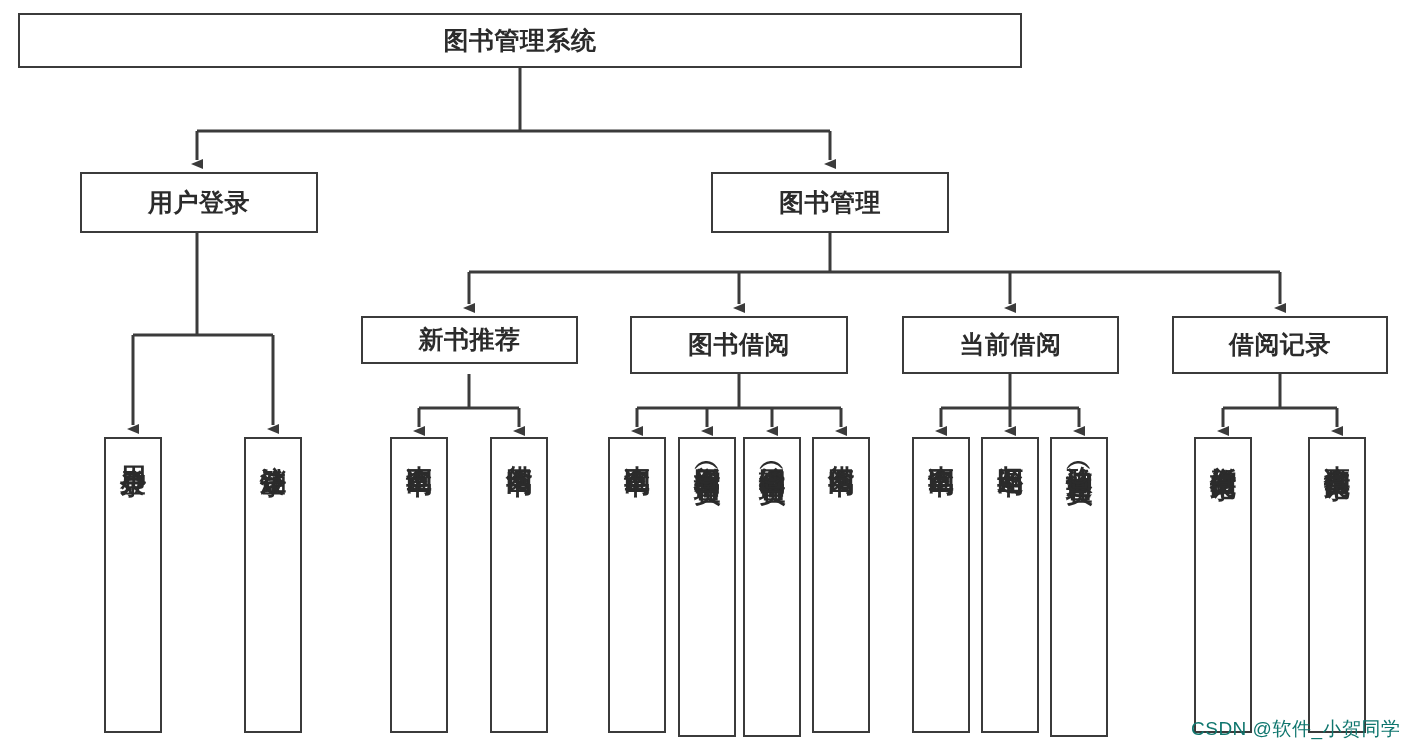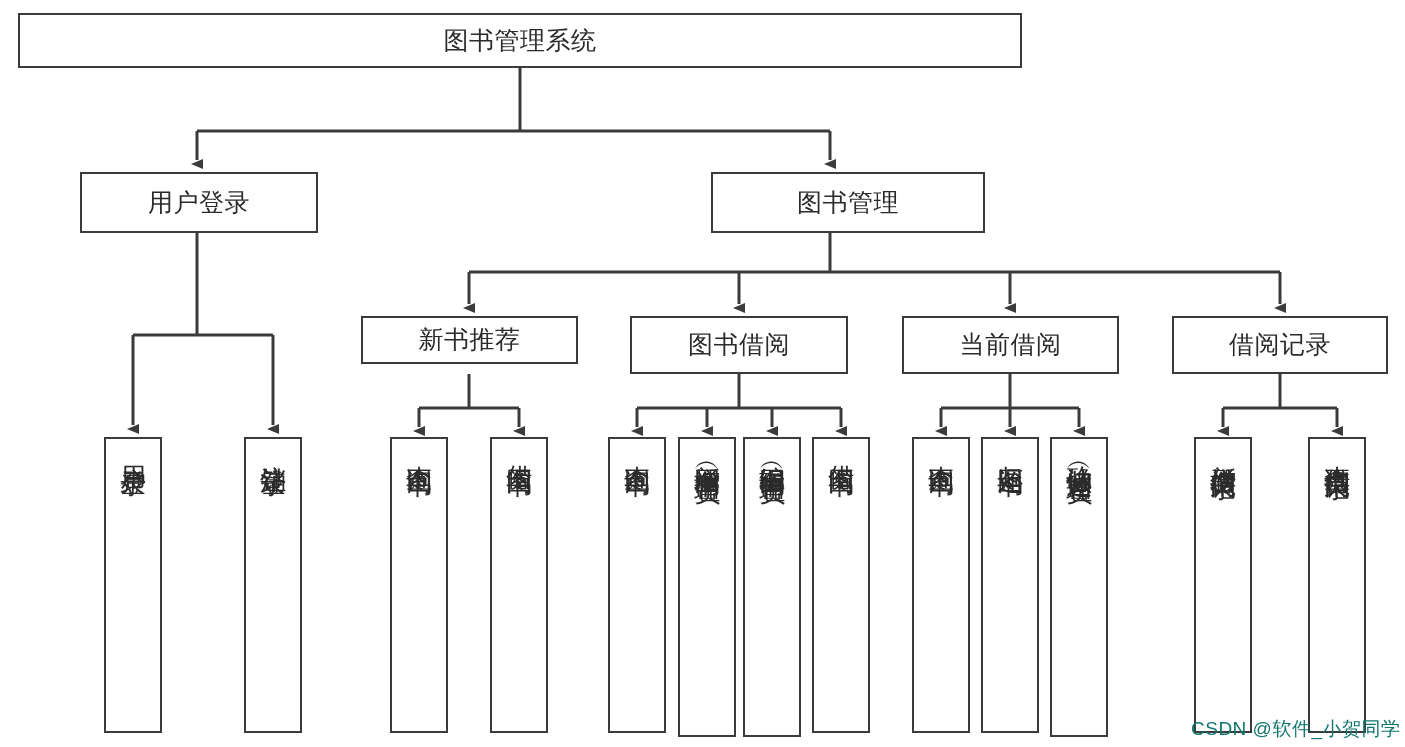--- a/index.html
+++ b/index.html
@@ -33,20 +33,21 @@
     display: flex;
     align-items: center;
     justify-content: center;
     color: #2b2b2b;
   }
   .node .label {
     display: block;
     text-align: left;
     line-height: 1.18;
     letter-spacing: 0.5px;
+    font-weight: bold;
   }
   
   .h-node .label {
     font-size: 25px;
     white-space: nowrap;
   }
   .root.h-node .label {
     font-size: 25px;
   }
   
@@ -128,21 +129,21 @@
     </g>
   </svg>
 
   <div class="node h-node root" style="left:18px; top:13px; width:1004px; height:55px;">
     <span class="label">图书管理系统</span>
   </div>
 
   <div class="node h-node" style="left:80px; top:172px; width:238px; height:61px;">
     <span class="label">用户登录</span>
   </div>
-  <div class="node h-node" style="left:711px; top:172px; width:274px; height:61px;">
+  <div class="node h-node" style="left:711px; top:172px; width:238px; height:61px;">
     <span class="label">图书管理</span>
   </div>
 
   <div class="node h-node" style="left:361px; top:316px; width:217px; height:48px;">
     <span class="label">新书推荐</span>
   </div>
   <div class="node h-node" style="left:902px; top:316px; width:217px; height:58px;">
     <span class="label">当前借阅</span>
   </div>
   <div class="node h-node" style="left:630px; top:316px; width:218px; height:58px;">

